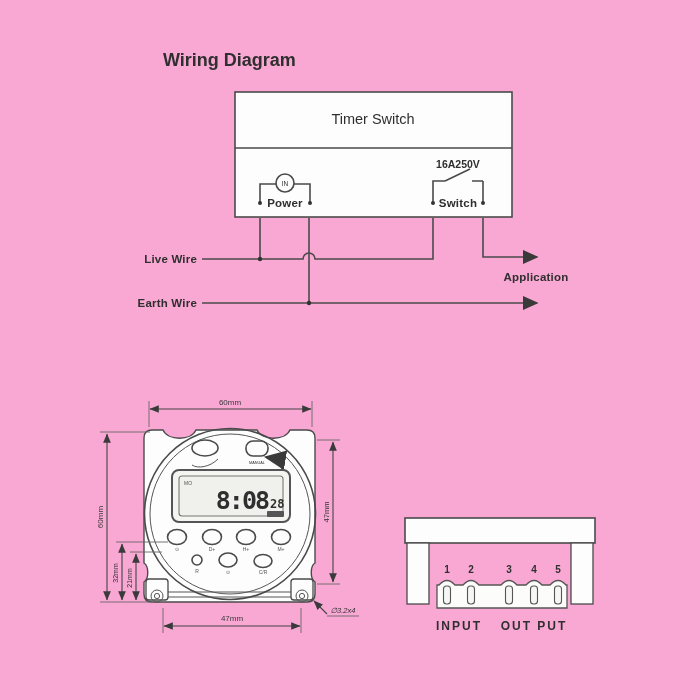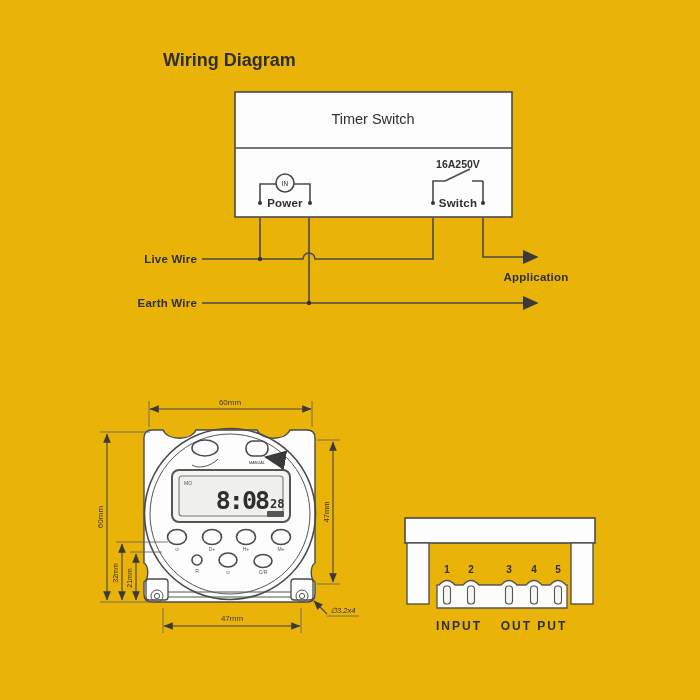--- a/index.html
+++ b/index.html
@@ -1,17 +1,17 @@
 <!DOCTYPE html>
 <html><head>
 <meta charset="utf-8">
 <style>
   html,body{margin:0;padding:0;background:#fdfdfd;width:700px;height:700px;overflow:hidden;
     font-family:"Liberation Sans", sans-serif;}
-  #stage{position:relative;width:700px;height:700px;background:#eab308;}
+  #stage{position:relative;width:700px;height:700px;background:#f9a8d4;}
   svg{position:absolute;top:0;left:0;}
   text{fill:#2f2f2f;}
   .ln{stroke:#4a4a4a;stroke-width:1.6;fill:none;}
   .thin{stroke:#555;stroke-width:1;fill:none;}
   .dim{stroke:#444;stroke-width:1.1;fill:none;}
   .ext{stroke:#666;stroke-width:0.9;fill:none;}
   .shape{stroke:#4a4a4a;fill:#fdfdfd;}
   .dot{fill:#333;stroke:none;}
   .lbl{font-size:11.5px;font-weight:600;letter-spacing:.2px;}
   .dimlbl{font-size:8px;fill:#3a3a3a;}

